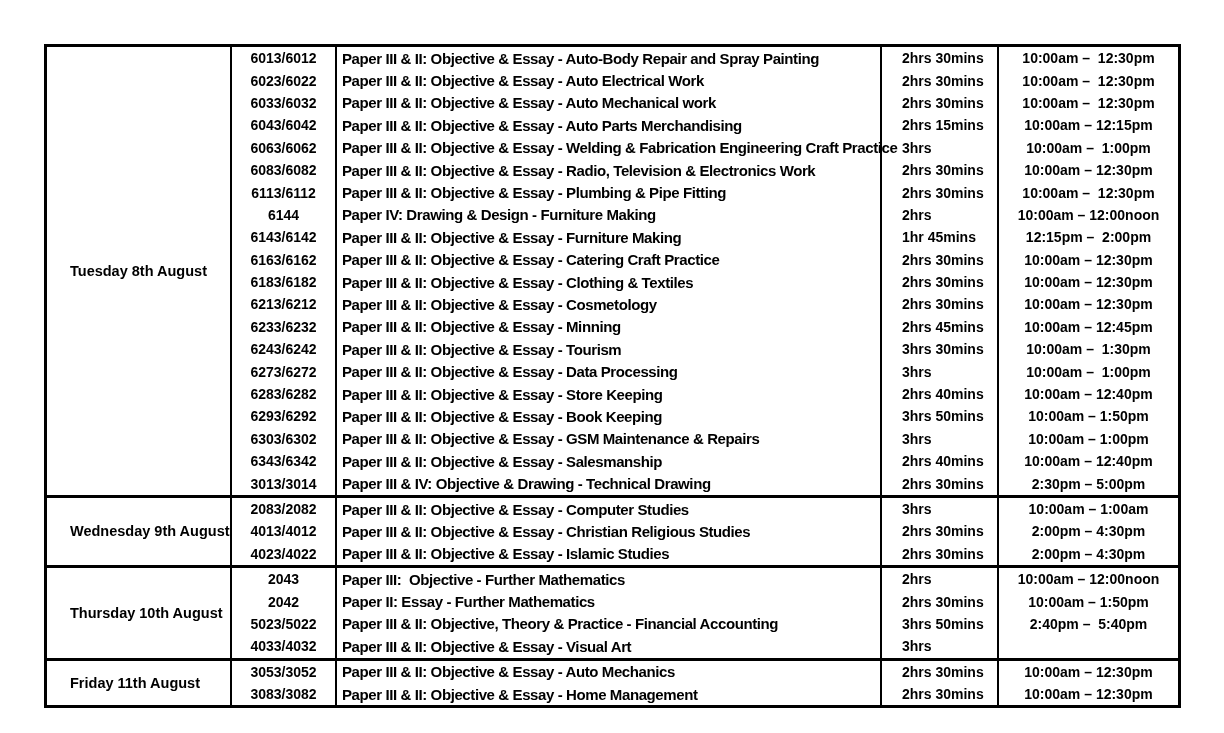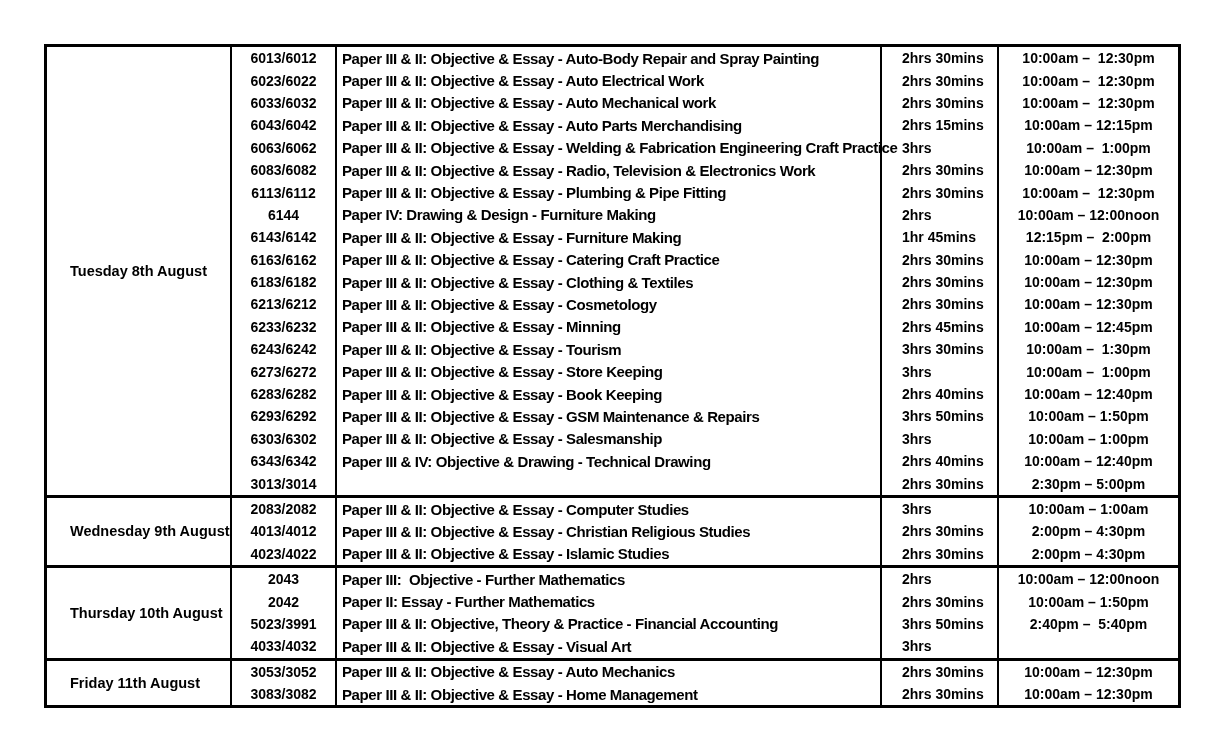--- a/index.html
+++ b/index.html
@@ -93,20 +93,21 @@
         <div class="line paper">Paper III &amp; II: Objective &amp; Essay - Welding &amp; Fabrication Engineering Craft Practice</div>
         <div class="line paper">Paper III &amp; II: Objective &amp; Essay - Radio, Television &amp; Electronics Work</div>
         <div class="line paper">Paper III &amp; II: Objective &amp; Essay - Plumbing &amp; Pipe Fitting</div>
         <div class="line paper">Paper IV: Drawing &amp; Design - Furniture Making</div>
         <div class="line paper">Paper III &amp; II: Objective &amp; Essay - Furniture Making</div>
         <div class="line paper">Paper III &amp; II: Objective &amp; Essay - Catering Craft Practice</div>
         <div class="line paper">Paper III &amp; II: Objective &amp; Essay - Clothing &amp; Textiles</div>
         <div class="line paper">Paper III &amp; II: Objective &amp; Essay - Cosmetology</div>
         <div class="line paper">Paper III &amp; II: Objective &amp; Essay - Minning</div>
         <div class="line paper">Paper III &amp; II: Objective &amp; Essay - Tourism</div>
+        <div class="line paper">Paper III &amp; II: Objective &amp; Essay - Data Processing</div>
         <div class="line paper">Paper III &amp; II: Objective &amp; Essay - Store Keeping</div>
         <div class="line paper">Paper III &amp; II: Objective &amp; Essay - Book Keeping</div>
         <div class="line paper">Paper III &amp; II: Objective &amp; Essay - GSM Maintenance &amp; Repairs</div>
         <div class="line paper">Paper III &amp; II: Objective &amp; Essay - Salesmanship</div>
         <div class="line paper">Paper III &amp; IV: Objective &amp; Drawing - Technical Drawing</div>
       </div>
       <div class="cell col-duration">
         <div class="line duration">2hrs 30mins</div>
         <div class="line duration">2hrs 30mins</div>
         <div class="line duration">2hrs 30mins</div>
@@ -172,21 +173,21 @@
         <div class="line time">10:00am – 1:00am</div>
         <div class="line time">2:00pm – 4:30pm</div>
         <div class="line time">2:00pm – 4:30pm</div>
       </div>
     </div>
     <div class="section">
       <div class="cell day-cell"><span>Thursday 10th August</span></div>
       <div class="cell col-code">
         <div class="line code">2043</div>
         <div class="line code">2042</div>
-        <div class="line code">5023/3991</div>
+        <div class="line code">5023/5022</div>
         <div class="line code">4033/4032</div>
       </div>
       <div class="cell col-paper">
         <div class="line paper">Paper III:  Objective - Further Mathematics</div>
         <div class="line paper">Paper II: Essay - Further Mathematics</div>
         <div class="line paper">Paper III &amp; II: Objective, Theory &amp; Practice - Financial Accounting</div>
         <div class="line paper">Paper III &amp; II: Objective &amp; Essay - Visual Art</div>
       </div>
       <div class="cell col-duration">
         <div class="line duration">2hrs</div>

